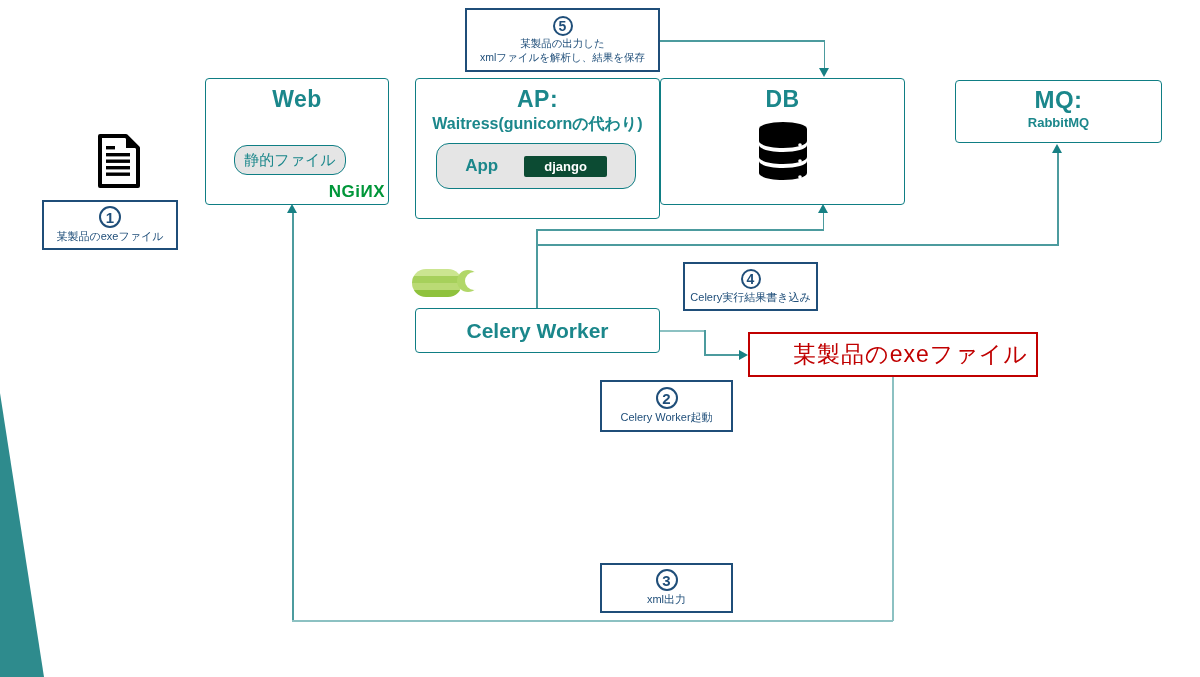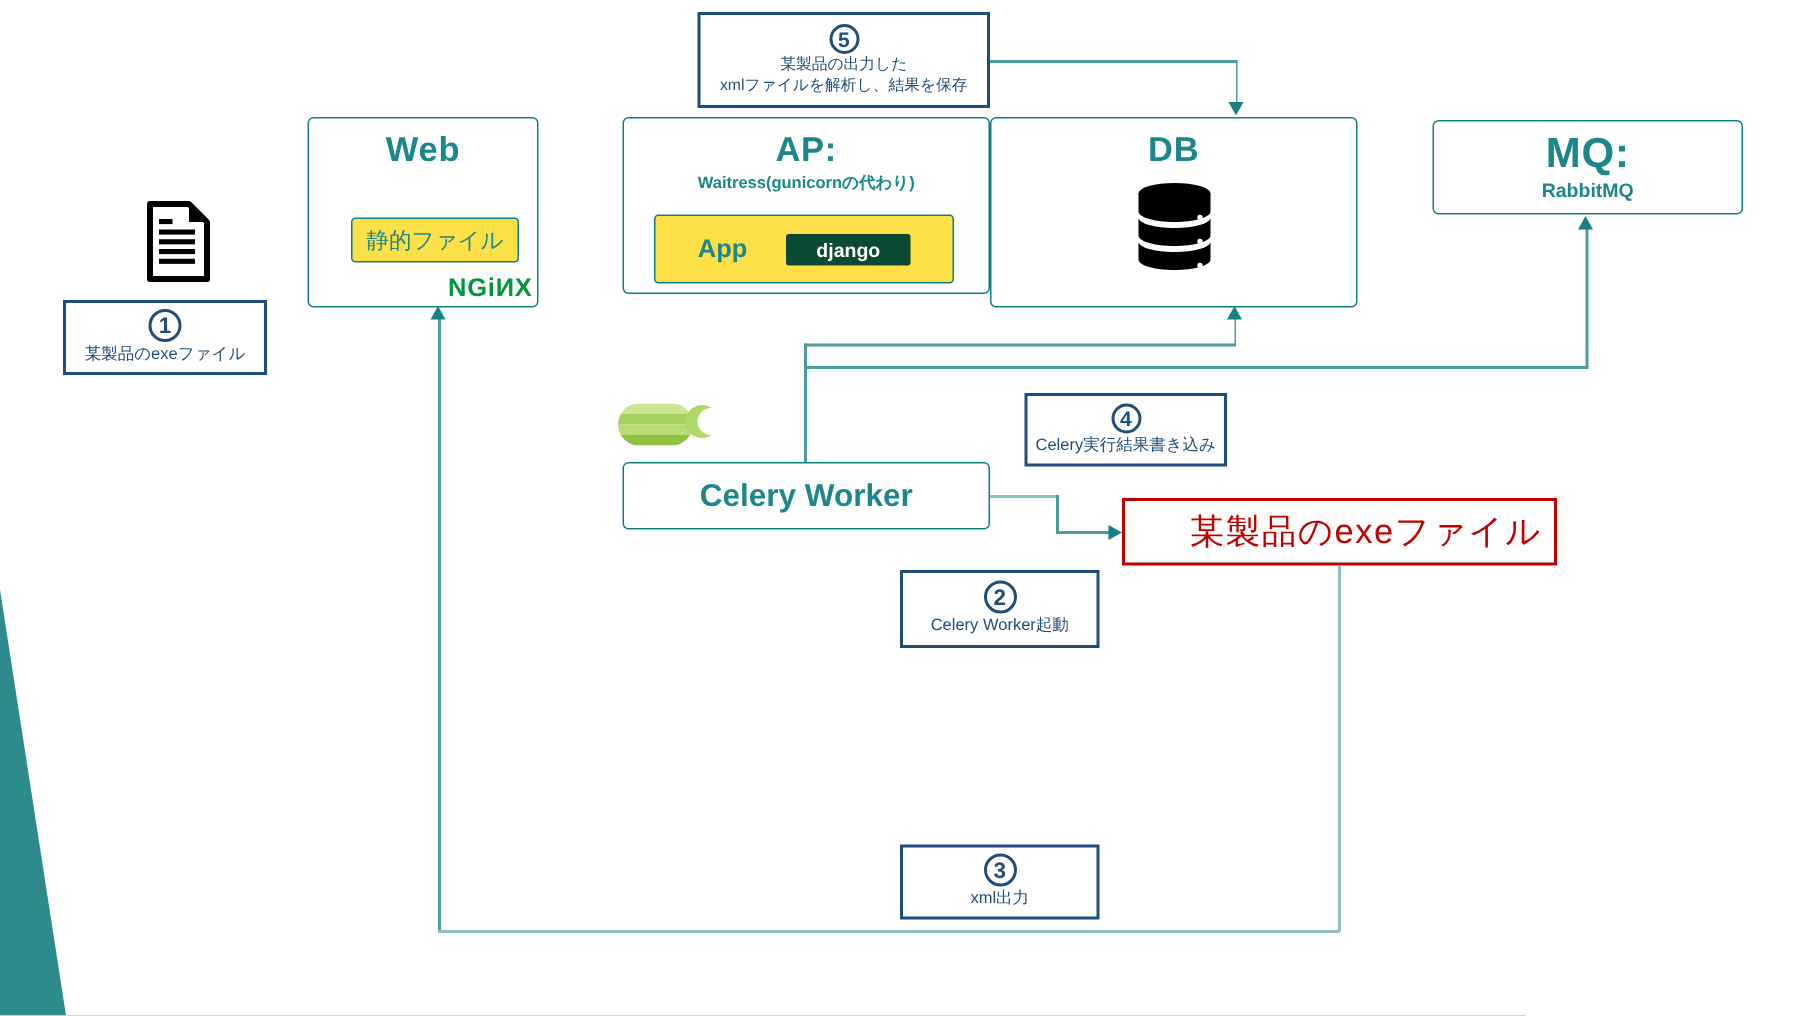--- a/index.html
+++ b/index.html
@@ -14,22 +14,22 @@
     --django-green:#0c4b33;
     --triangle-teal:#2e8b8d;
   }
   *{margin:0;padding:0;box-sizing:border-box;}
   body{background:#888;font-family:"Liberation Sans","DejaVu Sans",sans-serif;}
   #canvas{position:relative;width:1200px;height:677px;background:#ffffff;overflow:hidden;margin:0 auto;}
 
   
   .node{position:absolute;background:#fff;border:1.6px solid var(--teal-border,#0f7e84);border-radius:4px;z-index:2;}
   .node-title{color:var(--teal-text,#1b878b);font-size:23px;font-weight:600;text-align:center;margin-top:7px;letter-spacing:.5px;}
-  .node-sub{color:var(--teal-text,#1b878b);font-size:11px;font-weight:600;text-align:center;margin-top:1px;}
-  .inner-box{position:absolute;background:#fde047;border:1.6px solid var(--teal-border,#0f7e84);border-radius:3px;display:flex;align-items:center;justify-content:center;}
+  .node-sub{color:var(--teal-text,#1b878b);font-size:16px;font-weight:600;text-align:center;margin-top:1px;}
+  .inner-box{position:absolute;background:#e5e5e5;border:1.6px solid var(--teal-border,#0f7e84);border-radius:13px;display:flex;align-items:center;justify-content:center;}
 
   
   .step{position:absolute;background:#fff;border:2px solid var(--navy,#1f4e79);z-index:2;
         display:flex;flex-direction:column;align-items:center;justify-content:center;gap:2px;}
   .num-circle{width:22px;height:22px;border:2px solid var(--navy,#1f4e79);border-radius:50%;
         display:flex;align-items:center;justify-content:center;
         font-size:15px;font-weight:700;color:var(--navy,#1f4e79);line-height:1;}
   .step-label{color:var(--navy,#1f4e79);font-size:11px;font-weight:500;text-align:center;line-height:1.25;white-space:nowrap;}
   .step-label.small{font-size:10.5px;}
 
@@ -99,29 +99,29 @@
       <rect x="13" y="33" width="24" height="3.4" fill="#000"></rect>
       <rect x="13" y="39.5" width="24" height="3.4" fill="#000"></rect>
     </svg>
   </div>
 
   <div class="step" style="left:42px;top:200px;width:136px;height:50px;">
     <span class="num-circle">1</span>
     <span class="step-label">某製品のexeファイル</span>
   </div>
 
-  <div class="node" style="left:205px;top:78px;width:154px;height:127px;">
+  <div class="node" style="left:205px;top:78px;width:184px;height:127px;">
     <div class="node-title">Web</div>
     <div class="inner-box" style="left:28px;top:66px;width:112px;height:30px;">
       <span class="static-label">静的ファイル</span>
     </div>
     <div class="nginx-logo">NGiИX</div>
   </div>
 
-  <div class="node" style="left:415px;top:78px;width:245px;height:118px;">
+  <div class="node" style="left:415px;top:78px;width:245px;height:141px;">
     <div class="node-title">AP:</div>
     <div class="node-sub">Waitress(gunicornの代わり)</div>
     <div class="inner-box" style="left:20px;top:64px;width:200px;height:46px;gap:26px;">
       <span class="app-label">App</span>
       <span class="django-badge">django</span>
     </div>
   </div>
 
   <div class="node" style="left:660px;top:78px;width:245px;height:127px;">
     <div class="node-title">DB</div>
@@ -134,21 +134,21 @@
           <path d="M2 40 v12 c0 3.9 10.7 7 24 7 s24 -3.1 24 -7 V40 c0 3.9 -10.7 7 -24 7 S2 43.9 2 40 z"></path>
         </g>
         <circle cx="43" cy="24" r="1.8" fill="#fff"></circle>
         <circle cx="43" cy="40" r="1.8" fill="#fff"></circle>
         <circle cx="43" cy="56" r="1.8" fill="#fff"></circle>
       </svg>
     </div>
   </div>
 
   <div class="node" style="left:955px;top:80px;width:207px;height:63px;">
-    <div class="node-title" style="font-size:28px;margin-top:5px;">MQ:</div>
+    <div class="node-title" style="font-size:24px;margin-top:5px;">MQ:</div>
     <div class="node-sub" style="font-size:13px;">RabbitMQ</div>
   </div>
 
   <div class="step" style="left:465px;top:8px;width:195px;height:64px;gap:1px;">
     <span class="num-circle" style="width:20px;height:20px;font-size:14px;">5</span>
     <span class="step-label small">某製品の出力した</span>
     <span class="step-label small">xmlファイルを解析し、結果を保存</span>
   </div>
 
   <div style="position:absolute;left:412px;top:269px;width:68px;height:30px;z-index:2;">

